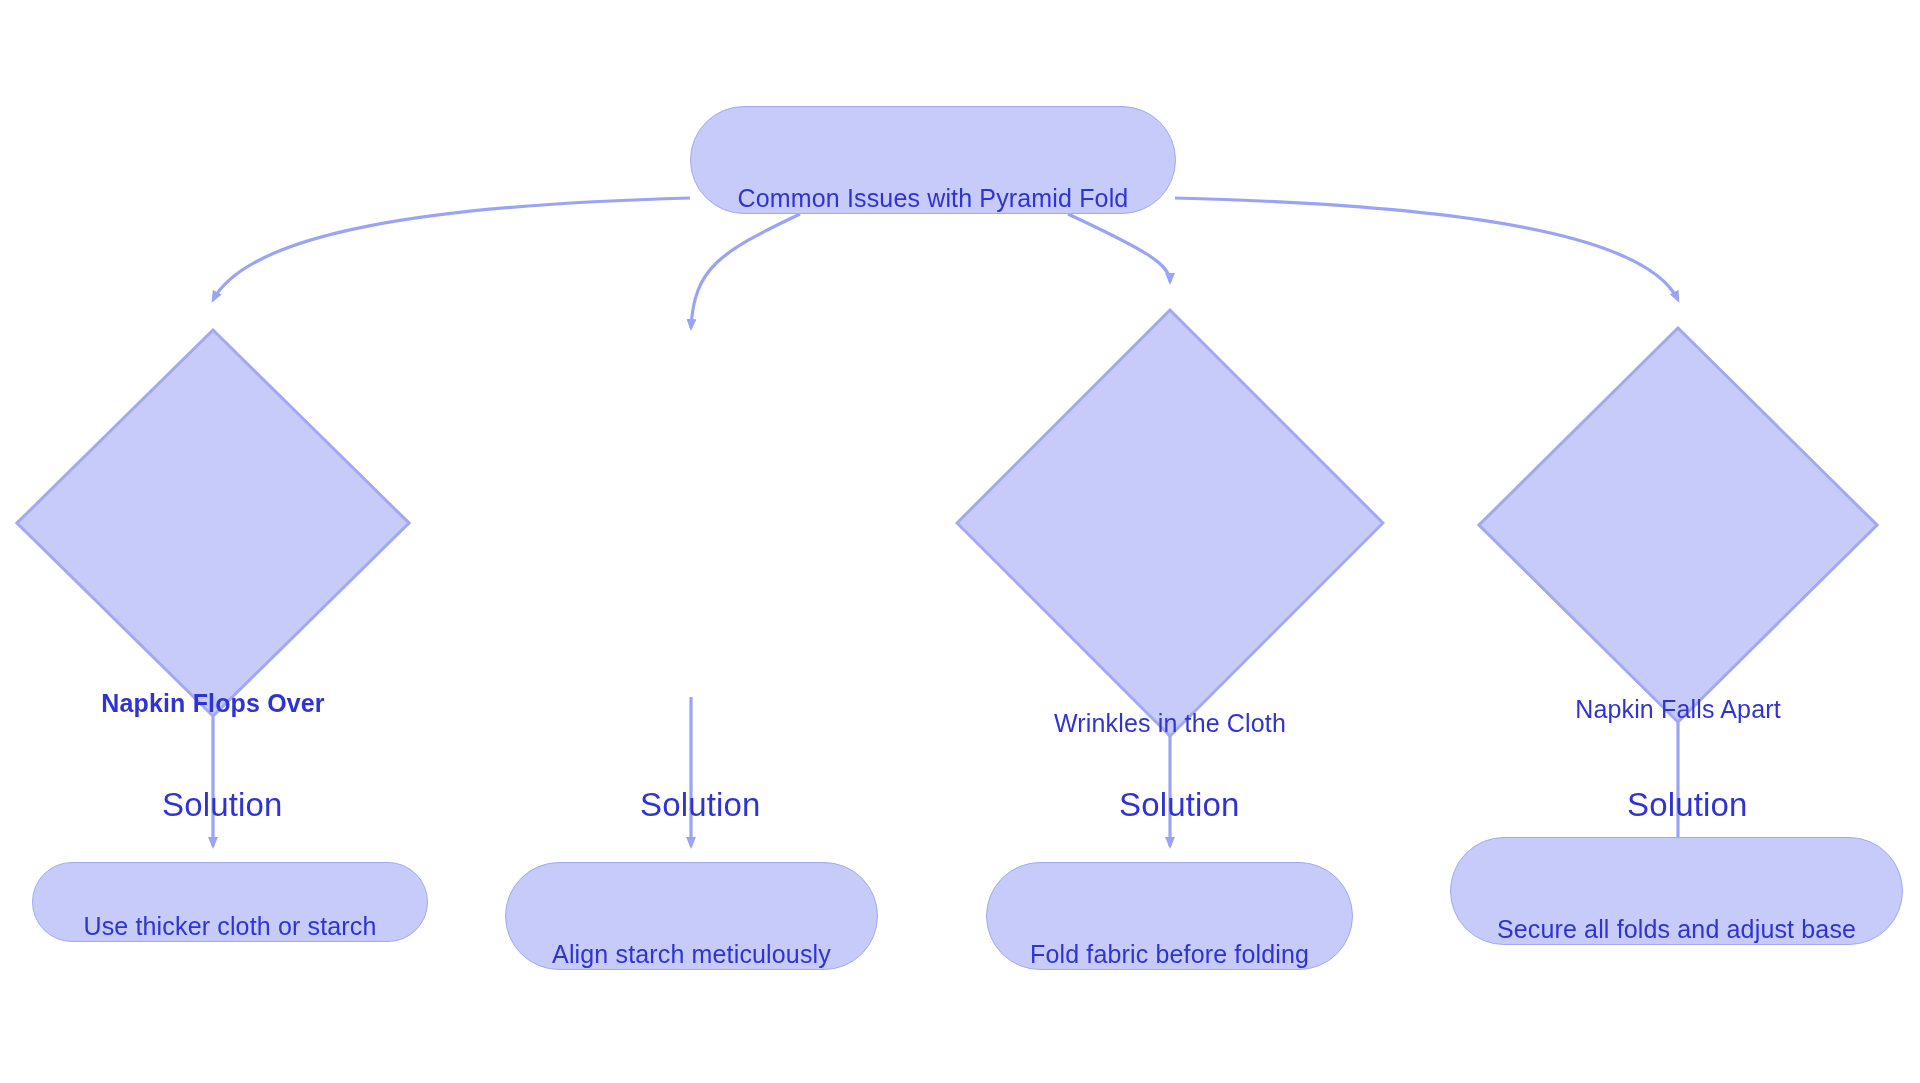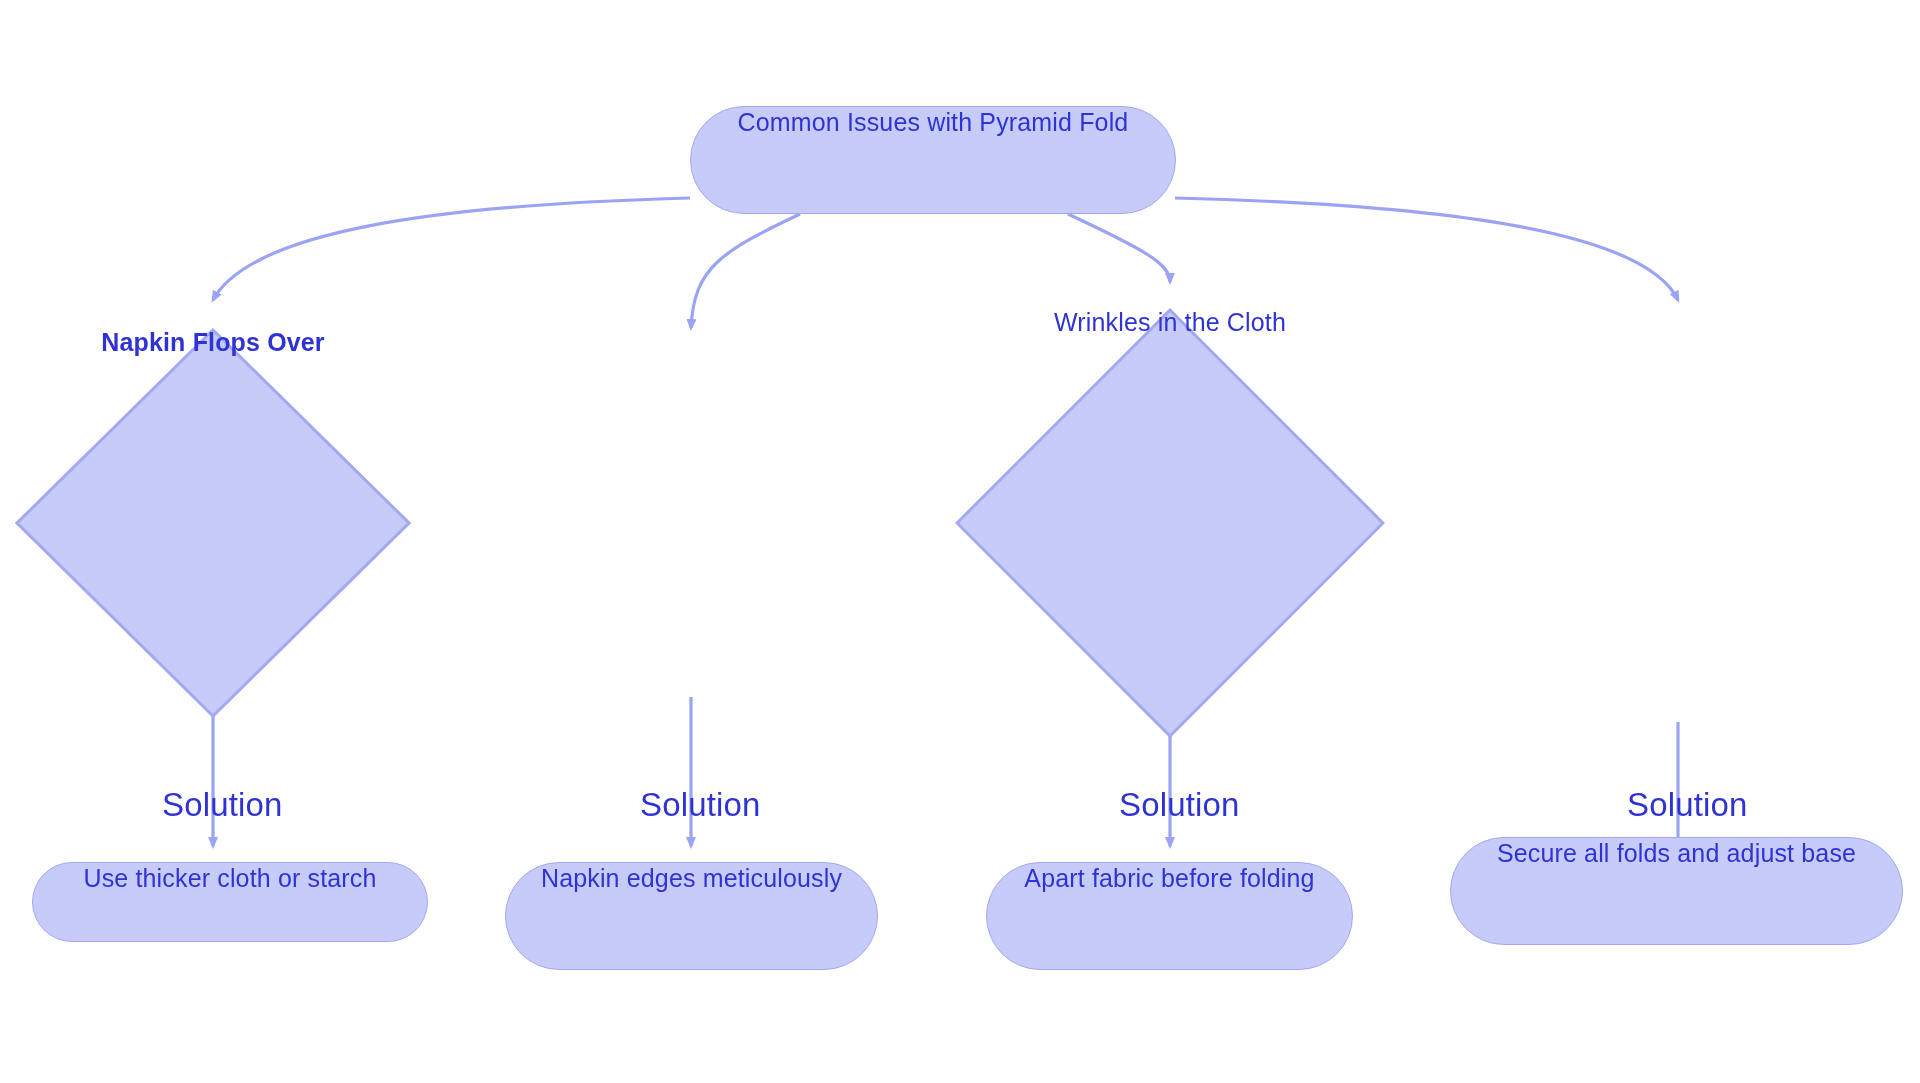--- a/index.html
+++ b/index.html
@@ -24,21 +24,21 @@
     position: absolute;
     left: 0;
     top: 0;
     width: 1920px;
     height: 1083px;
   }
   .node {
     position: absolute;
     box-sizing: border-box;
     display: flex;
-    align-items: flex-start;
+    align-items: flex-end;
     justify-content: center;
     text-align: center;
   }
   .node-root, .node-leaf {
     background: #c6cbfa;
     border: 1.6px solid #a3a9f0;
     border-radius: 56px;
     color: #2f33d4;
     font-size: 25px;
     letter-spacing: 0.15px;
@@ -114,35 +114,41 @@
   </div>
 
 
   <div class="node node-decision" style="left:955px; top:308px; width:430px; height:430px;">
     <svg class="diamond-shape" viewBox="0 0 430 430" preserveAspectRatio="none">
       <polygon points="215,2 428,215 215,428 2,215" fill="#c6cbfa" stroke="#a3a9f0" stroke-width="3"></polygon>
     </svg>
     <span class="decision-label">Wrinkles in the Cloth</span>
   </div>
 
+  <div class="node node-decision" style="left:1477px; top:326px; width:402px; height:398px;">
+    <svg class="diamond-shape" viewBox="0 0 402 398" preserveAspectRatio="none">
+      <polygon points="201,2 400,199 201,396 2,199" fill="#c6cbfa" stroke="#a3a9f0" stroke-width="3"></polygon>
+    </svg>
+    <span class="decision-label">Napkin Falls Apart</span>
+  </div>
 
   <div class="edge-label" style="left:162px; top:786px;">Solution</div>
   <div class="edge-label" style="left:640px; top:786px;">Solution</div>
   <div class="edge-label" style="left:1119px; top:786px;">Solution</div>
   <div class="edge-label" style="left:1627px; top:786px;">Solution</div>
 
   <div class="node node-leaf" style="left:32px; top:862px; width:396px; height:80px;">
     <span>Use thicker cloth or starch</span>
   </div>
 
   <div class="node node-leaf" style="left:505px; top:862px; width:373px; height:108px;">
-    <span>Napkin edges meticulously</span>
+    <span>Align starch meticulously</span>
   </div>
 
   <div class="node node-leaf" style="left:986px; top:862px; width:367px; height:108px;">
-    <span>Apart fabric before folding</span>
+    <span>Fold fabric before folding</span>
   </div>
 
   <div class="node node-leaf" style="left:1450px; top:826px; width:453px; height:108px;margin-top:11px;">
     <span>Secure all folds and adjust base</span>
   </div>
 
 </div>
 
 </body></html>

